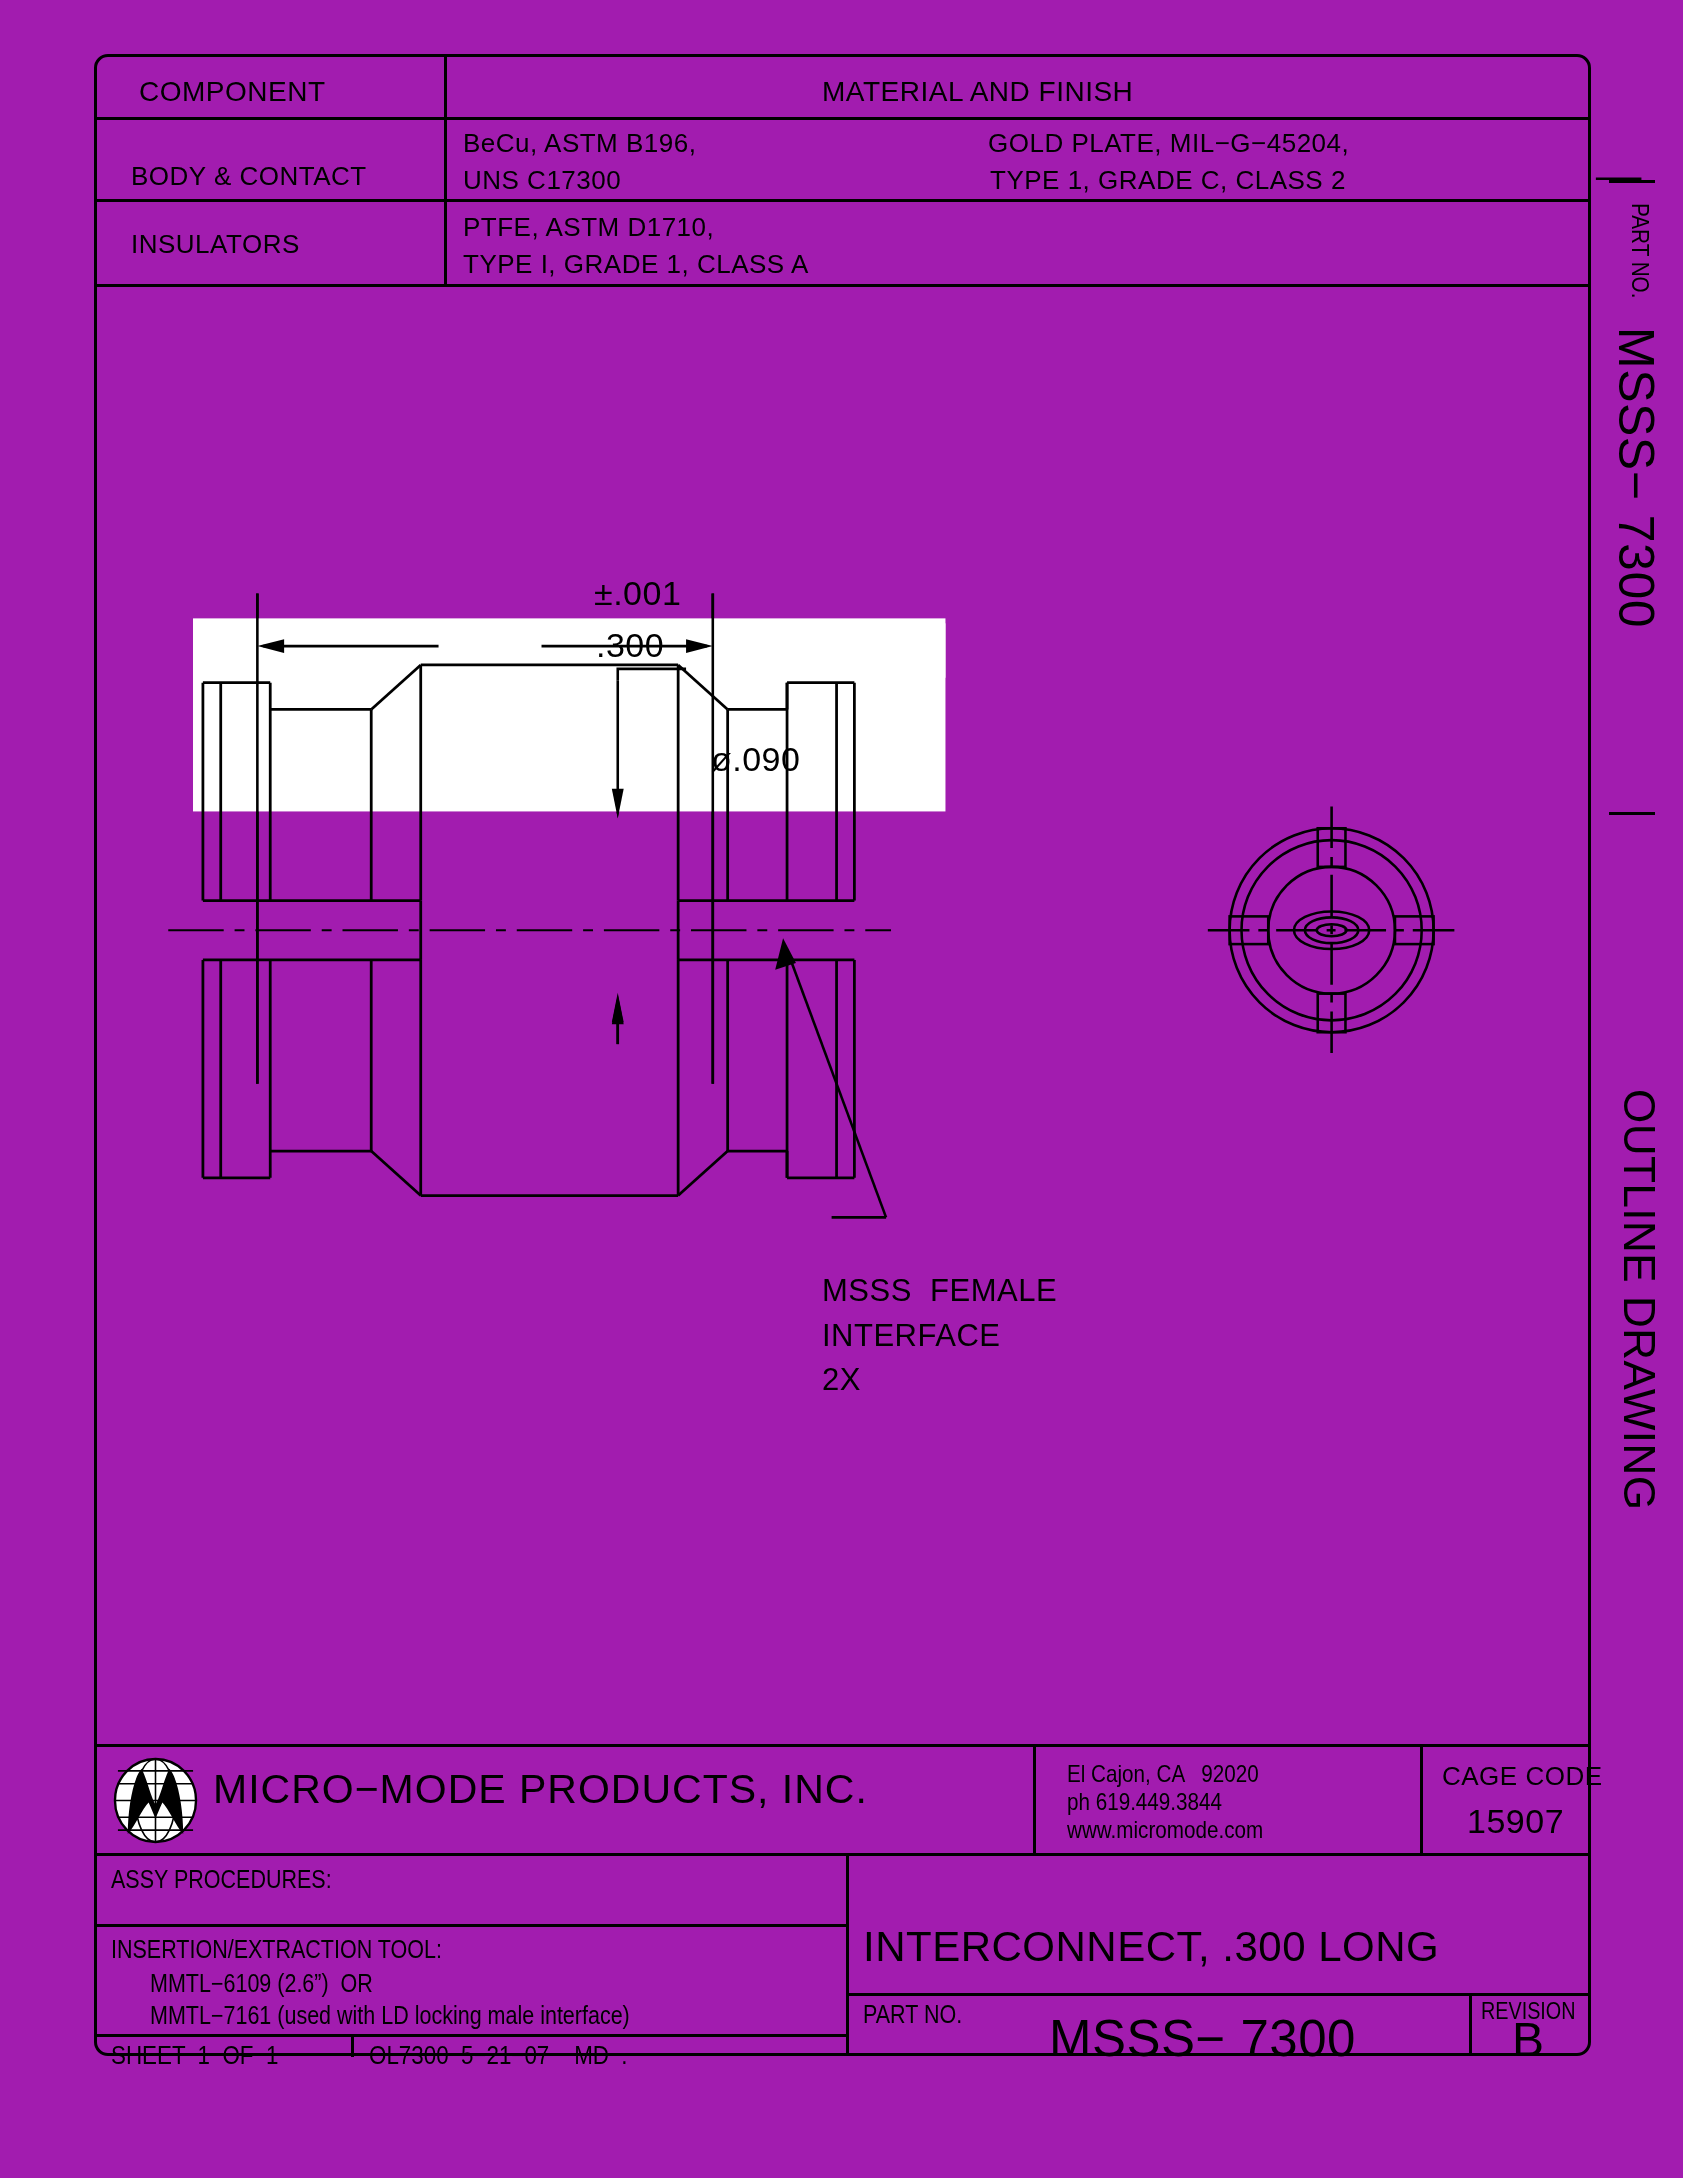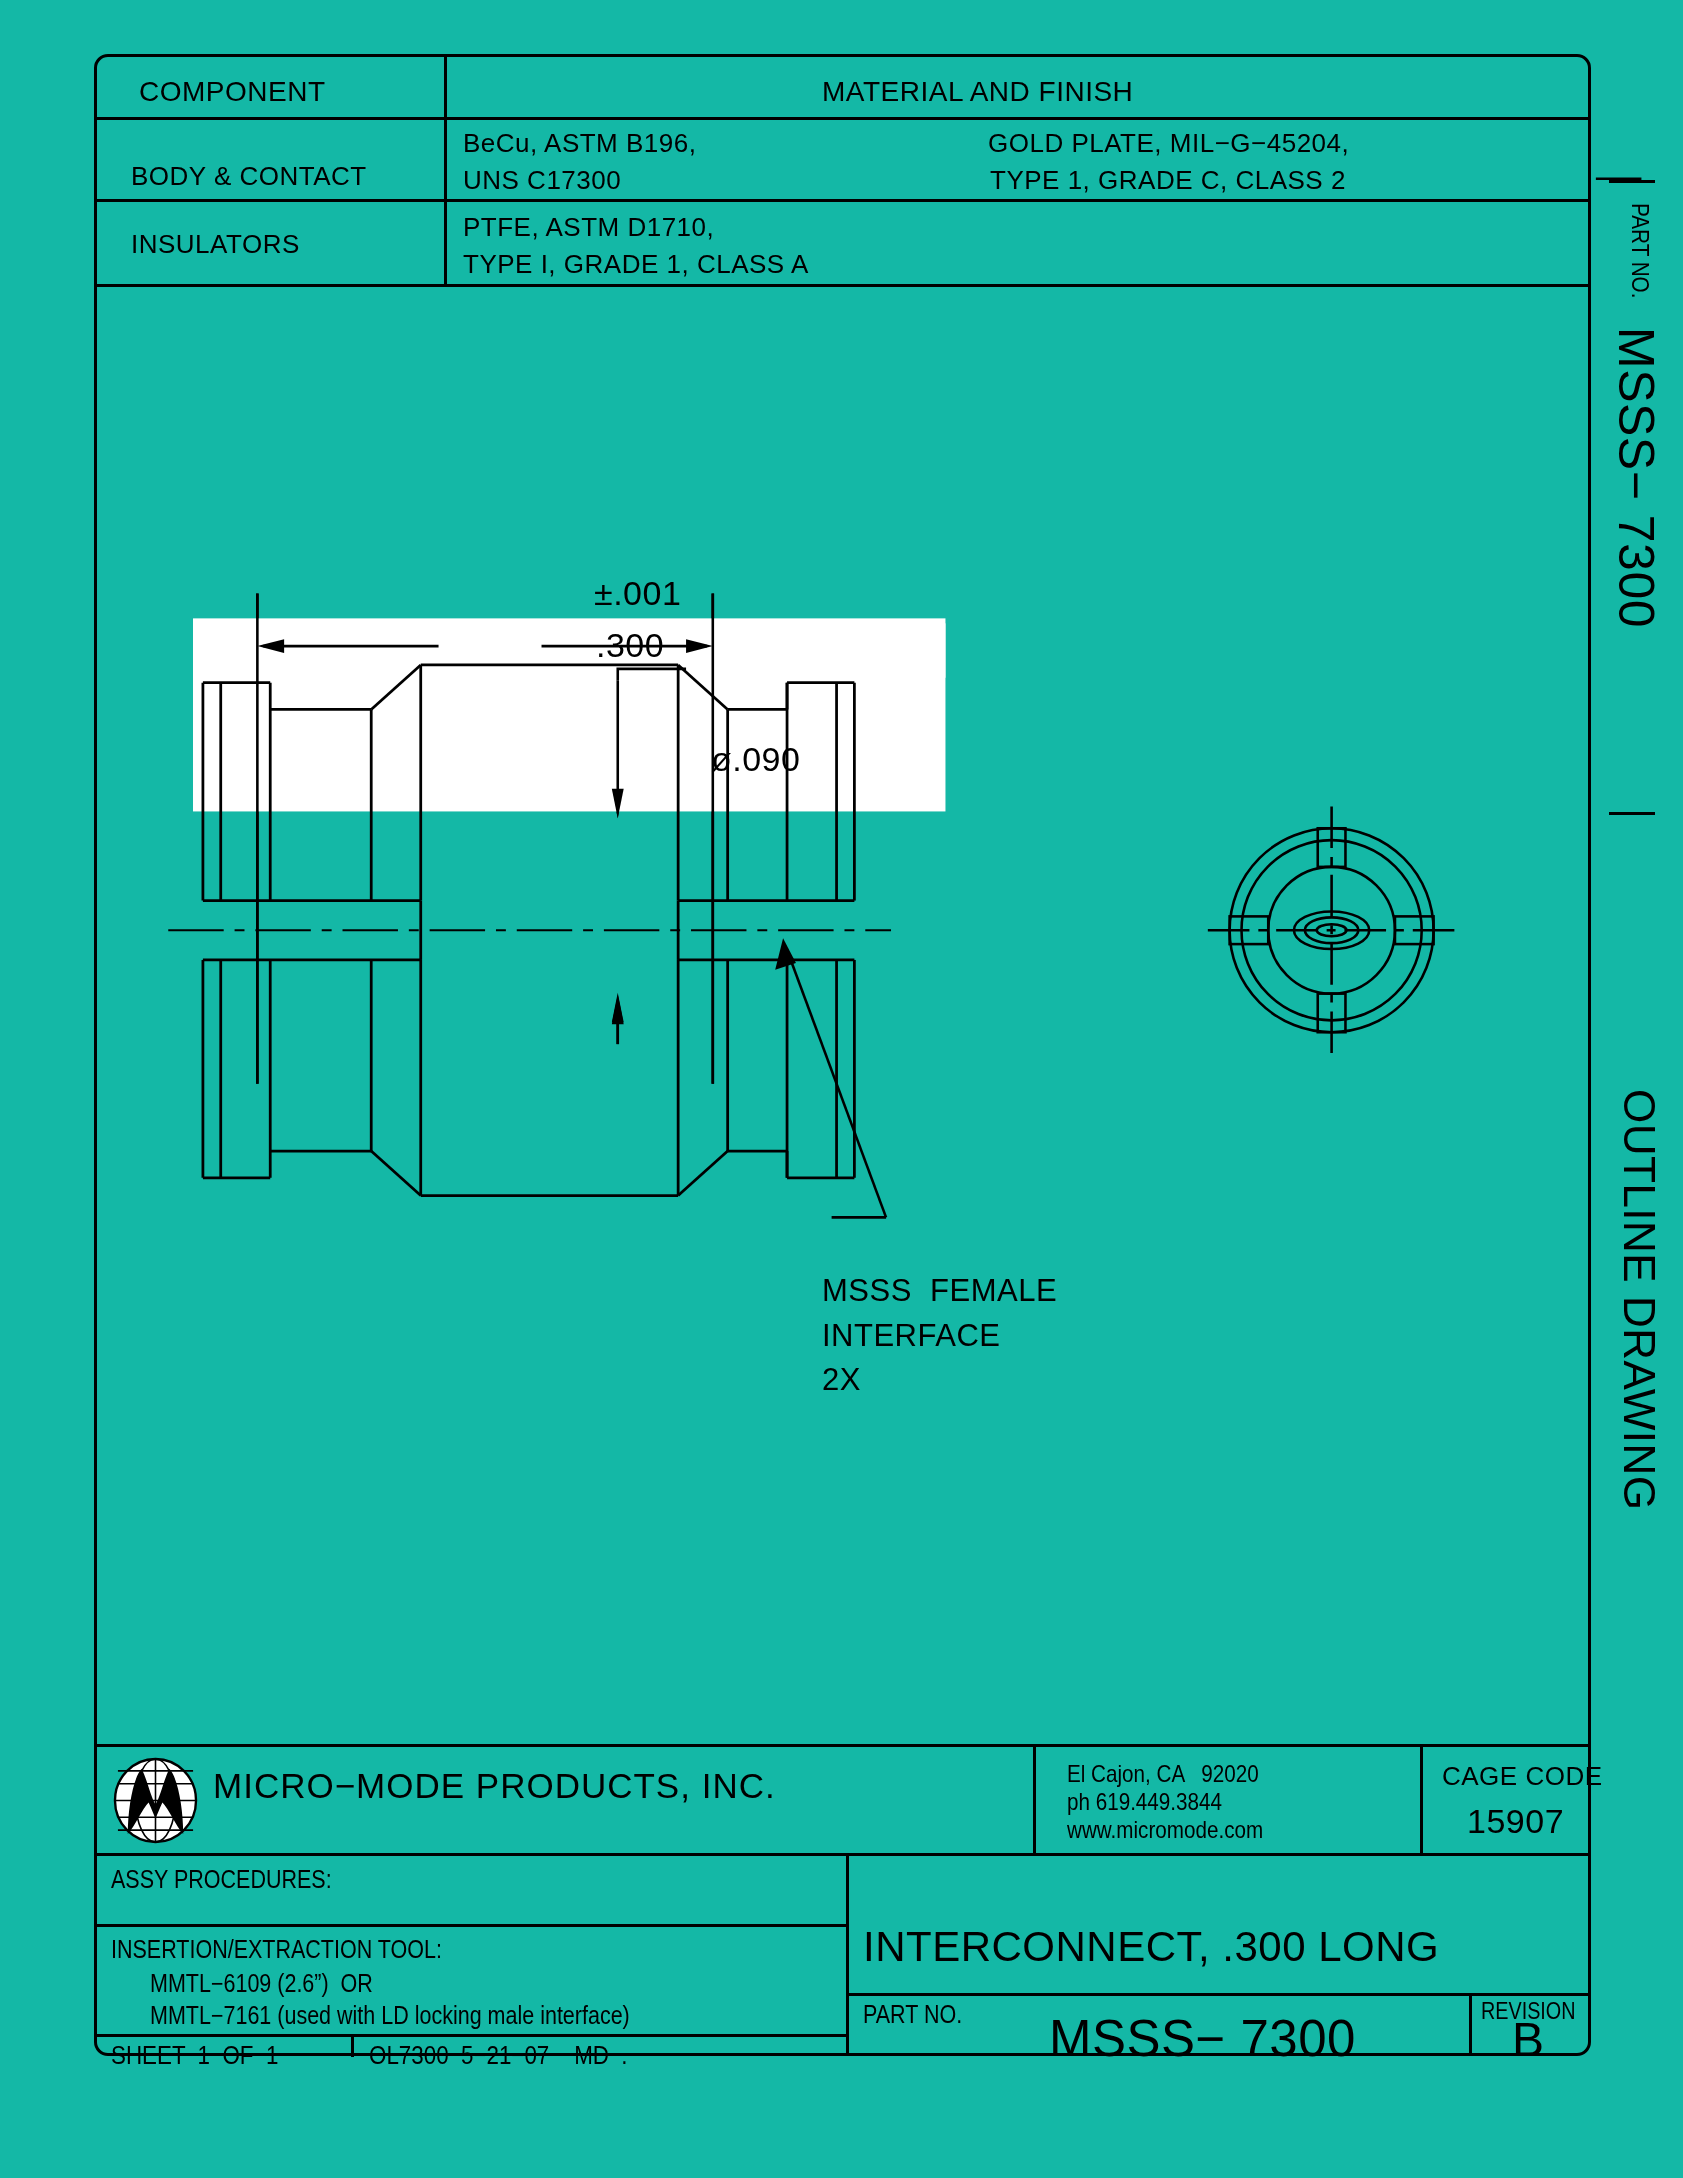--- a/index.html
+++ b/index.html
@@ -5,21 +5,21 @@
   * { box-sizing: border-box; }
   html, body {
     margin: 0; padding: 0;
     background: #ffffff;
     font-family: "Liberation Sans", sans-serif;
   }
   #sheet {
     position: relative;
     width: 1683px;
     height: 2178px;
-    background: #14b8a6;
+    background: #a21caf;
     overflow: hidden;
   }
 
   
   .cad {
     font-family: "Liberation Sans", sans-serif;
     color: #000;
     letter-spacing: 0.5px;
     white-space: pre;
     line-height: 1.25;
@@ -309,21 +309,21 @@
       <line x1="4" y1="44" x2="86" y2="44"></line>
       <line x1="7" y1="61" x2="83" y2="61"></line>
       <line x1="7" y1="74" x2="83" y2="74"></line>
       <line x1="7" y1="14" x2="83" y2="14"></line>
       <ellipse cx="45" cy="44" rx="20" ry="42"></ellipse>
       <line x1="45" y1="2" x2="45" y2="86"></line>
     </g>
     <path d="M17 78 C17 50 23 20 31 12 C37 24 40 40 45 48 C50 40 53 24 59 12 C67 20 73 50 73 78 C66 70 58 52 52 46 C49 52 47 58 45 62 C43 58 41 52 38 46 C32 52 24 70 17 78 Z" fill="#000"></path>
   </svg>
 
-  <div class="cell-text cad" style="left:213px; top:1764px; font-size:35px; letter-spacing:1px;">MICRO−MODE PRODUCTS, INC.</div>
+  <div class="cell-text cad" style="left:213px; top:1764px; font-size:41px; letter-spacing:1px;">MICRO−MODE PRODUCTS, INC.</div>
 
   <div class="cell-text cad-narrow" style="left:1067px; top:1760px; font-size:24px;">El Cajon, CA   92020</div>
   <div class="cell-text cad-narrow" style="left:1067px; top:1788px; font-size:24px;">ph 619.449.3844</div>
   <div class="cell-text cad-narrow" style="left:1067px; top:1816px; font-size:24px;">www.micromode.com</div>
 
   <div class="cell-text cad" style="left:1442px; top:1760px; font-size:26px;">CAGE CODE</div>
   <div class="cell-text cad" style="left:1467px; top:1800px; font-size:34px;">15907</div>
 
   <div class="cell-text cad-narrow" style="left:111px; top:1865px; font-size:25px;">ASSY PROCEDURES:</div>
   <div class="cell-text cad-narrow" style="left:111px; top:1935px; font-size:25px;">INSERTION/EXTRACTION TOOL:</div>

